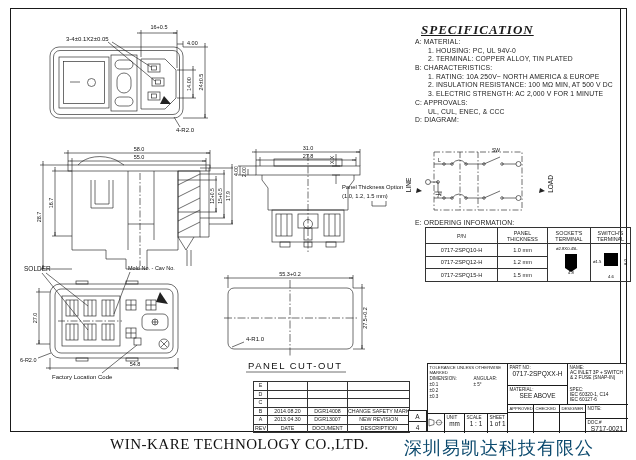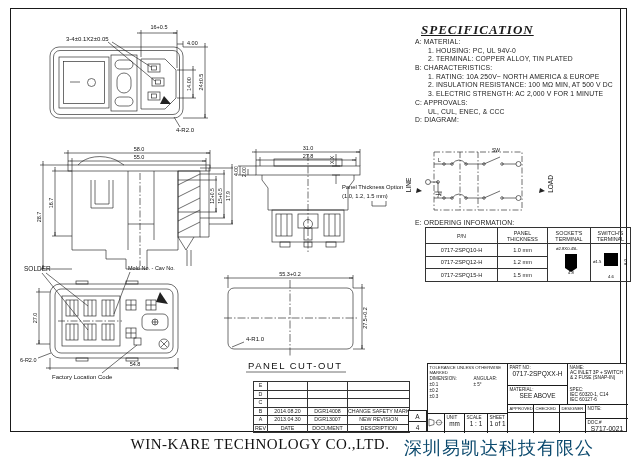--- a/index.html
+++ b/index.html
@@ -33,21 +33,21 @@
   
   .tb { left:427px; top:363px; width:200px; height:69px; border:1px solid #222; background:#fff; }
   .tb .cell { position:absolute; border-color:#222; }
   .lbl { font-size:4.6px; line-height:5px; color:#222; padding:1px 0 0 1.5px; text-align:left; }
   .val { font-size:6.4px; text-align:center; color:#111; }
   .vs  { font-size:4.8px; line-height:5.4px; padding-left:2px; color:#111; }
   .paper { left:408px; top:410px; width:19px; height:22px; border:1px solid #222; background:#fff;}
   .paper div { height:11px; line-height:11px; text-align:center; font-size:6.5px; }
   .paper div:first-child { border-bottom:1px solid #222; }
   
-  .foot-en { left:110px; top:436px; width:300px; text-align:center; font-family:"Liberation Serif", serif;
+  .foot-en { left:110px; top:436px; width:300px; font-family:"Liberation Serif", serif;
              font-size:15px; letter-spacing:.5px; color:#111; }
   .foot-cn { left:404px; top:436px; width:190px; font-family:"Liberation Serif", serif;
              font-size:18px; letter-spacing:1px; color:#0c4a6e; }
 </style>
 </head>
 <body>
 
 <div class="sheet">
   <div class="abs frame"></div>
   <div class="abs frame-inner-right"></div>

